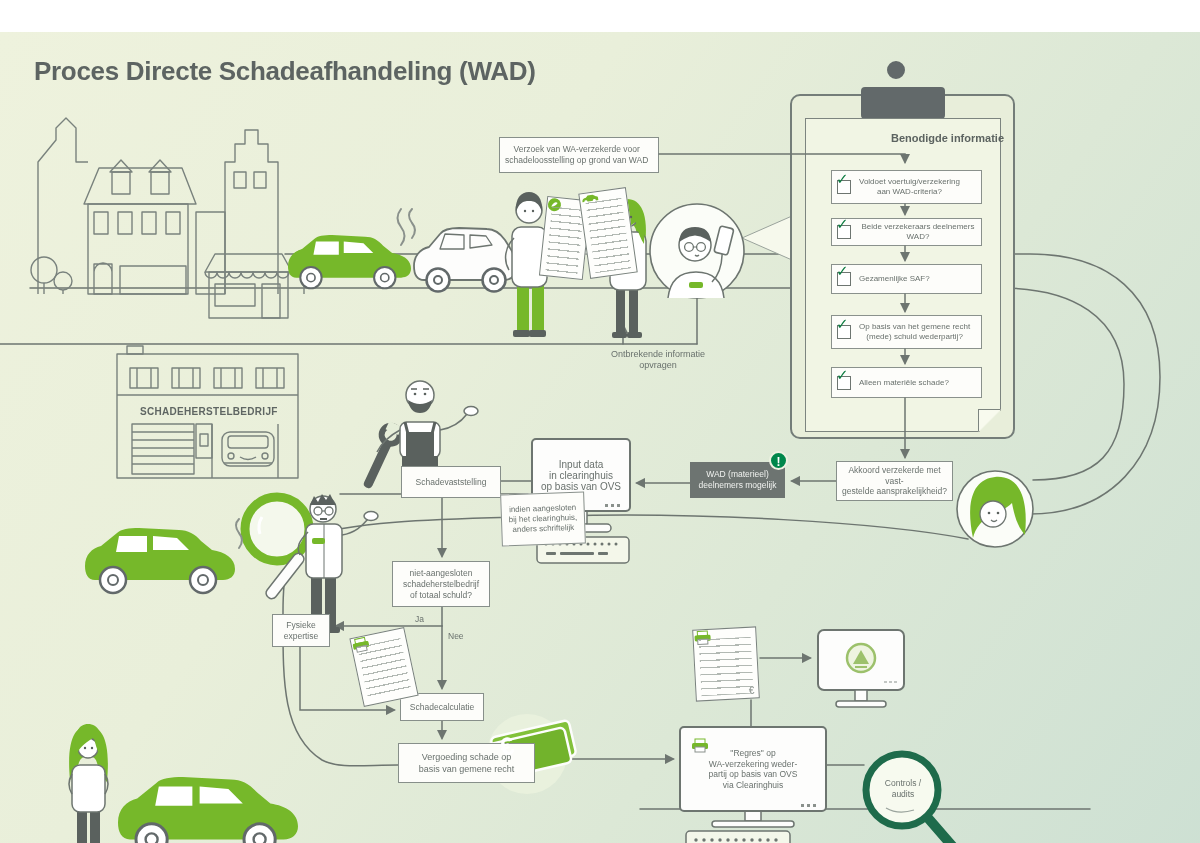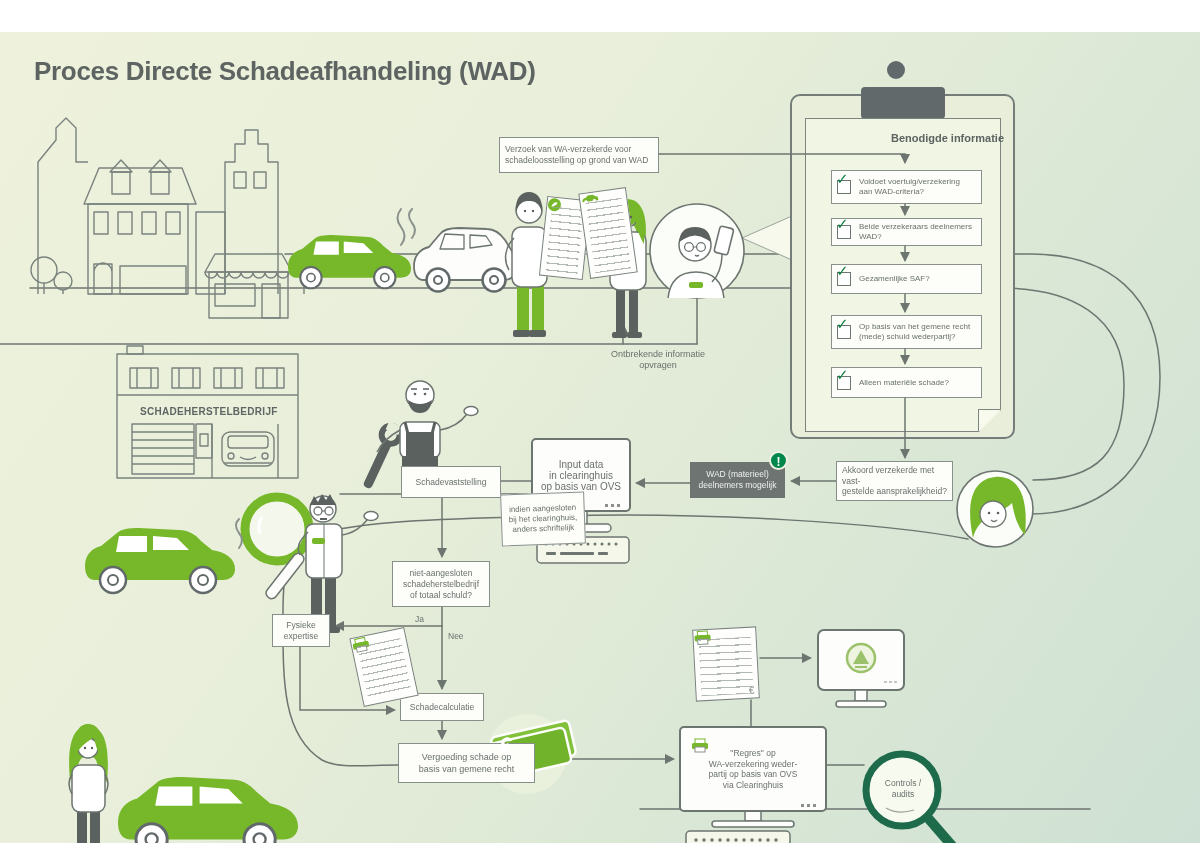--- a/index.html
+++ b/index.html
@@ -4,21 +4,21 @@
 <style>
   html,body{margin:0;padding:0;}
   #canvas{position:relative;width:1200px;height:843px;overflow:hidden;
     background:linear-gradient(125deg,#eef2dd 0%,#e9efda 35%,#dcE8d6 65%,#cde0d3 100%);
     font-family:"Liberation Sans","DejaVu Sans",sans-serif;color:#69716d;margin-top:32px;}
   .abs{position:absolute;box-sizing:border-box;}
   svg{position:absolute;left:0;top:0;}
   #base{z-index:1;}
   .ui{z-index:2;}
   #top{z-index:3;pointer-events:none;}
-  .pre{white-space:pre-line;}
+  .pre{white-space:pre-line;text-align:center;}
   .fbox{position:absolute;box-sizing:border-box;background:#fdfdfa;border:1px solid #878f8a;
     color:#69716d;font-size:8.5px;line-height:10.5px;display:flex;align-items:center;
     justify-content:center;text-align:center;padding:3px 5px;}
   .title{font-size:26px;font-weight:700;color:#5d6462;letter-spacing:-0.3px;}
   .clip-body{background:#e8eeda;border:2px solid #747d79;border-radius:10px;}
   .clip-rect{background:#62696a;border-radius:4px;}
   .clip-ring{width:13px;height:13px;border:9px solid #62696a;border-radius:50%;}
   .panel{background:#f1f5e4;border:1.5px solid #7c847f;}
   .cut{position:absolute;right:-2px;bottom:-2px;width:24px;height:24px;background:#e8eeda;
     clip-path:polygon(100% 100%,100% 0,0 100%);}
@@ -377,21 +377,21 @@
   <path d="M68,8 L92,10 L104,22 L68,22 Z" fill="#fff"></path>
   <circle cx="28" cy="52" r="13" fill="#fff" stroke="#62696a" stroke-width="2.5"></circle>
   <circle cx="28" cy="52" r="5" fill="none" stroke="#62696a" stroke-width="2"></circle>
   <circle cx="118" cy="52" r="13" fill="#fff" stroke="#62696a" stroke-width="2.5"></circle>
   <circle cx="118" cy="52" r="5" fill="none" stroke="#62696a" stroke-width="2"></circle>
 </g>
 </svg>
 
 <div class="abs ui title" style="left:34px;top:24px;">Proces Directe Schadeafhandeling (WAD)</div>
 
-<div class="fbox pre ui" style="left:499px;top:105px;width:160px;min-height:36px;justify-content:flex-start;text-align:left;line-height:11px;">Verzoek van WA-verzekerde voor
+<div class="fbox pre ui" style="left:499px;top:105px;width:160px;min-height:36px;justify-content:flex-start;text-align:center;line-height:11px;">Verzoek van WA-verzekerde voor
 schadeloosstelling op grond van WAD</div>
 
 <div class="abs ui clip-body" style="left:790px;top:62px;width:225px;height:345px;"></div>
 <div class="abs ui clip-ring" style="left:887px;top:29px;"></div>
 <div class="abs ui clip-rect" style="left:861px;top:55px;width:84px;height:32px;"></div>
 <div class="abs ui panel" style="left:805px;top:86px;width:196px;height:314px;">
   <div class="phead">Benodigde informatie</div>
   <div class="cut"></div>
       <div class="flap"></div>
 </div>
@@ -431,21 +431,21 @@
 </div>
 
 <div class="fbox pre ui" style="left:501px;top:461px;width:84px;height:52px;font-size:8px;line-height:10px;transform:rotate(-2deg);">indien aangesloten
 bij het clearinghuis,
 anders schriftelijk</div>
 
 <div class="fbox pre dark ui" style="left:690px;top:430px;width:95px;height:36px;font-size:8.5px;line-height:11px;">WAD (materieel)
 deelnemers mogelijk</div>
 <div class="badge ui abs" style="left:769px;top:419px;">!</div>
 
-<div class="fbox pre ui" style="left:836px;top:429px;width:117px;height:40px;font-size:8.5px;line-height:10.5px;justify-content:flex-start;text-align:left;">Akkoord verzekerde met vast-
+<div class="fbox pre ui" style="left:836px;top:429px;width:117px;height:40px;font-size:8.5px;line-height:10.5px;justify-content:flex-start;text-align:center;">Akkoord verzekerde met vast-
 gestelde aansprakelijkheid?</div>
 
 <div class="fbox pre ui" style="left:392px;top:529px;width:98px;height:46px;line-height:11px;">niet-aangesloten
 schadeherstelbedrijf
 of totaal schuld?</div>
 <div class="lbl ui" style="left:415px;top:582px;">Ja</div>
 <div class="lbl ui" style="left:448px;top:599px;">Nee</div>
 <div class="fbox pre ui" style="left:272px;top:582px;width:58px;height:33px;line-height:11px;">Fysieke
 expertise</div>
 <div class="fbox ui" style="left:400px;top:661px;width:84px;height:28px;">Schadecalculatie</div>

